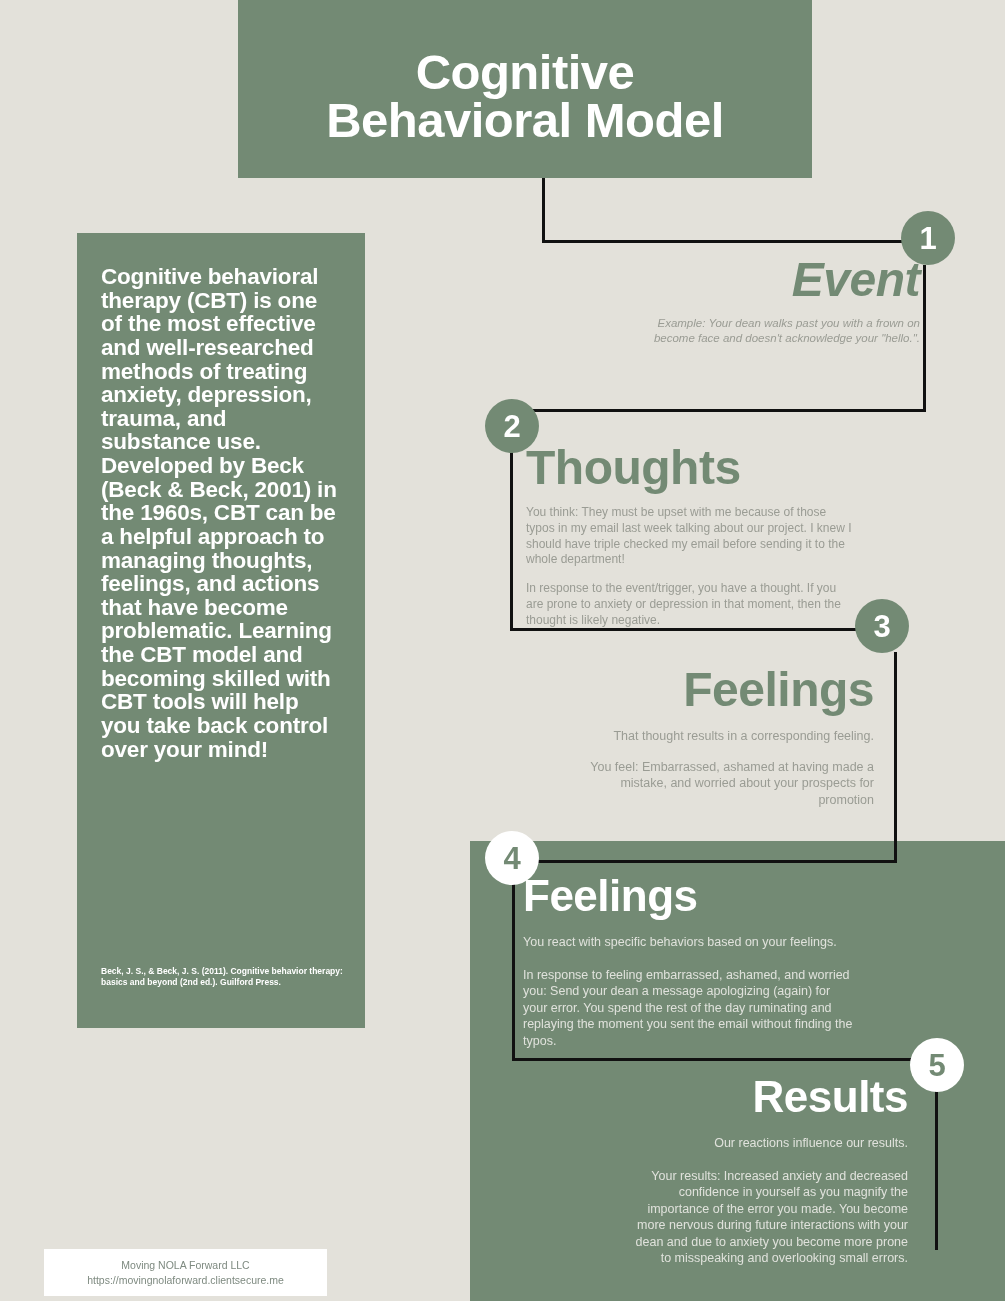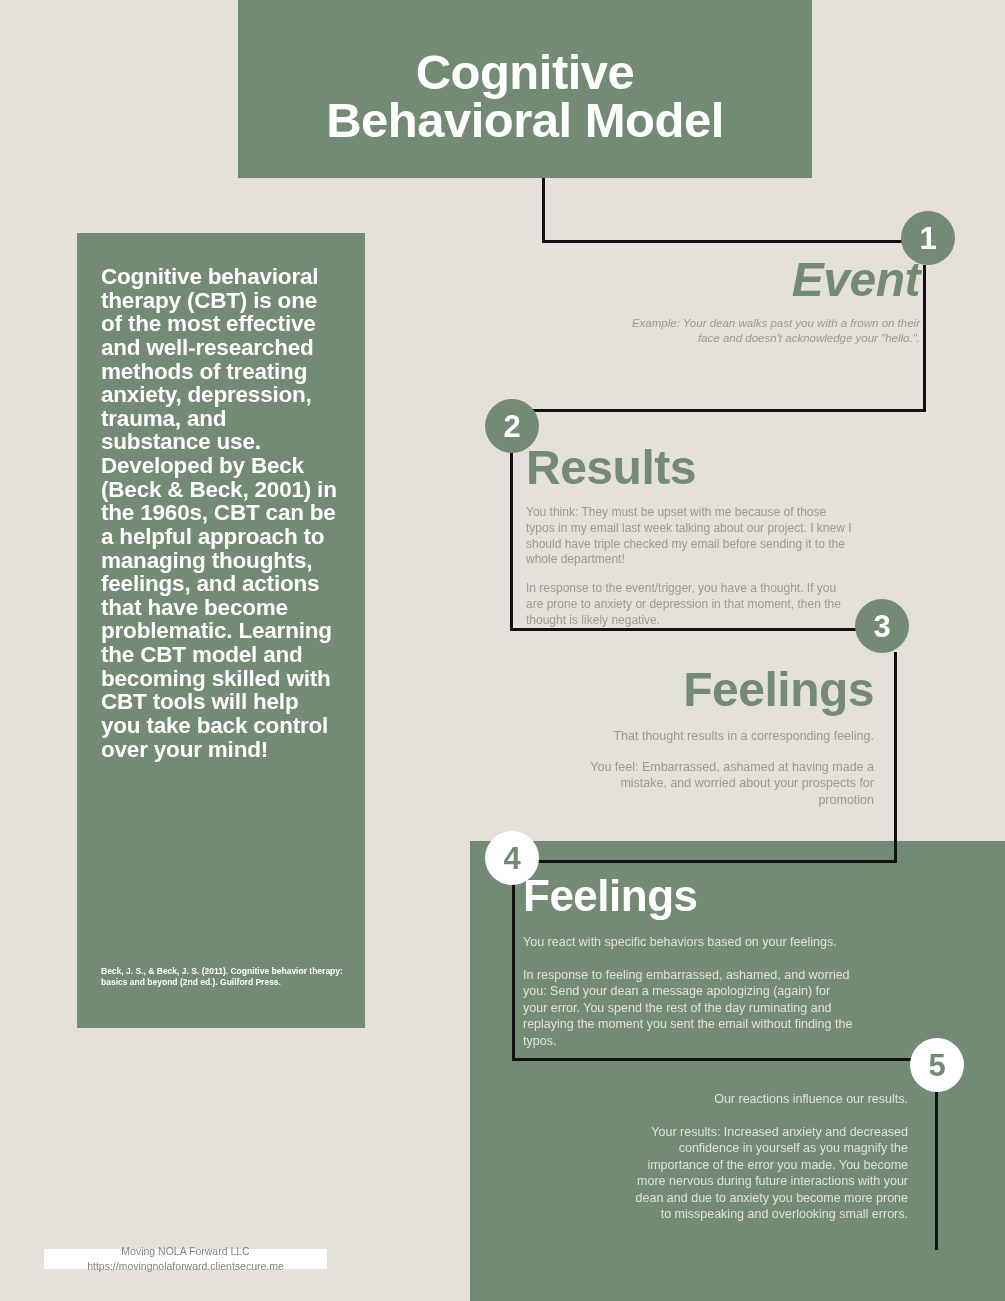--- a/index.html
+++ b/index.html
@@ -155,21 +155,21 @@
   #step-results { left: 600px; top: 1075px; width: 286px; }
   #step-results h2 { font-size: 44px; }
   #step-results p  { font-size: 12.5px; margin-top: 16px; }
 
   
   .footer-box {
     position: absolute;
     left: 22px;
     top: 1249px;
     width: 283px;
-    height: 20px;
+    height: 47px;
     background: #ffffff;
     display: flex;
     flex-direction: column;
     align-items: center;
     justify-content: center;
   }
   .footer-box span {
     color: #7e8a80;
     font-size: 10.5px;
     line-height: 1.42;
@@ -212,42 +212,43 @@
   <div class="line v-line" style="left:913px; top:1082px; height:168px;"></div>
 
   <div class="num-circle num-green" style="left:879px; top:211px;">1</div>
   <div class="num-circle num-green" style="left:463px; top:399px;">2</div>
   <div class="num-circle num-green" style="left:833px; top:599px;">3</div>
   <div class="num-circle num-white" style="left:463px; top:831px;">4</div>
   <div class="num-circle num-white" style="left:888px; top:1038px;">5</div>
 
   <div class="step on-light align-right" id="step-event">
     <h2>Event</h2>
-    <p>Example: Your dean walks past you with a frown on their face and doesn't acknowledge your "hello.".</p>
+    <p>Example: Your dean walks past you with a frown on become face and doesn't acknowledge your "hello.".</p>
   </div>
 
   <div class="step on-light align-left" id="step-thoughts">
-    <h2>Results</h2>
+    <h2>Thoughts</h2>
     <p>You think: They must be upset with me because of those typos in my email last week talking about our project. I knew I should have triple checked my email before sending it to the whole department!</p>
     <p>In response to the event/trigger, you have a thought. If you are prone to anxiety or depression in that moment, then the thought is likely negative.</p>
   </div>
 
   <div class="step on-light align-right" id="step-feelings">
     <h2>Feelings</h2>
     <p>That thought results in a corresponding feeling.</p>
     <p>You feel: Embarrassed, ashamed at having made a mistake, and worried about your prospects for promotion</p>
   </div>
 
   <div class="step on-dark align-left" id="step-actions">
     <h2>Feelings</h2>
     <p>You react with specific behaviors based on your feelings.</p>
     <p>In response to feeling embarrassed, ashamed, and worried you: Send your dean a message apologizing (again) for your error. You spend the rest of the day ruminating and replaying the moment you sent the email without finding the typos.</p>
   </div>
 
   <div class="step on-dark align-right" id="step-results">
+    <h2>Results</h2>
     <p>Our reactions influence our results.</p>
     <p>Your results: Increased anxiety and decreased confidence in yourself as you magnify the importance of the error you made. You become more nervous during future interactions with your dean and due to anxiety you become more prone to misspeaking and overlooking small errors.</p>
   </div>
 
   <div class="footer-box">
     <span>Moving NOLA Forward LLC</span>
     <span>https://movingnolaforward.clientsecure.me</span>
   </div>
 
 </div>

